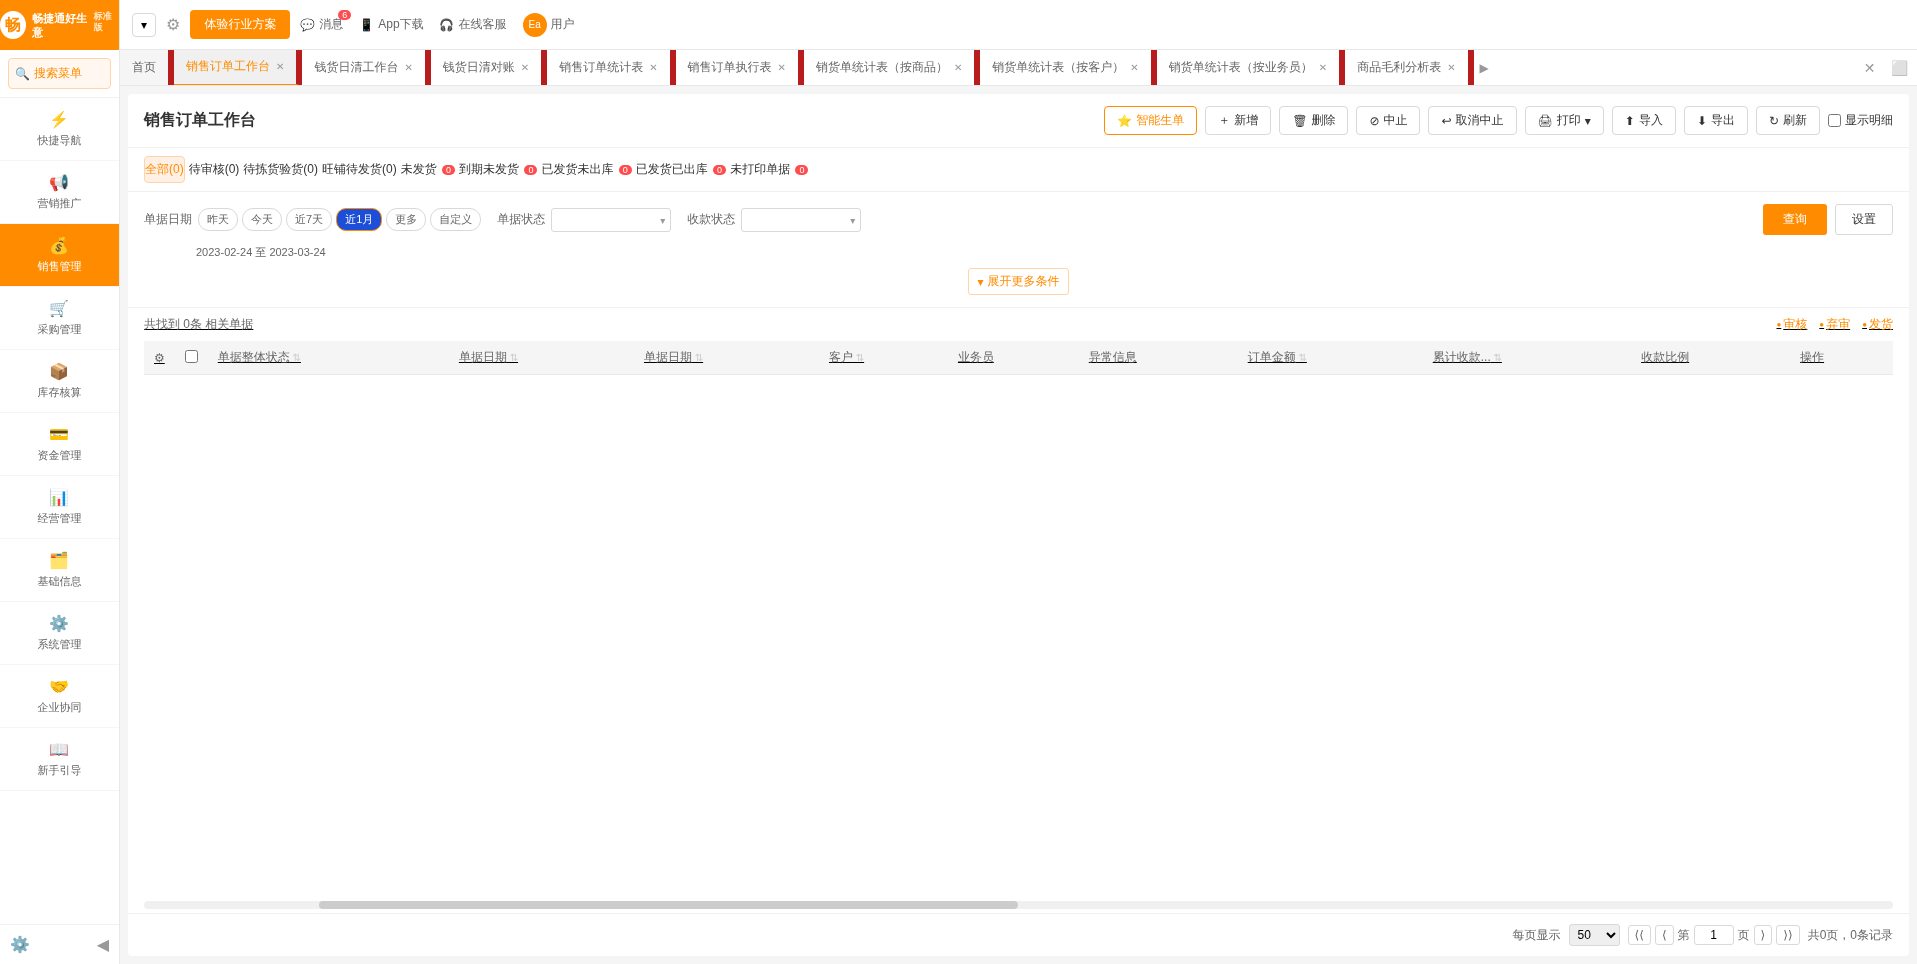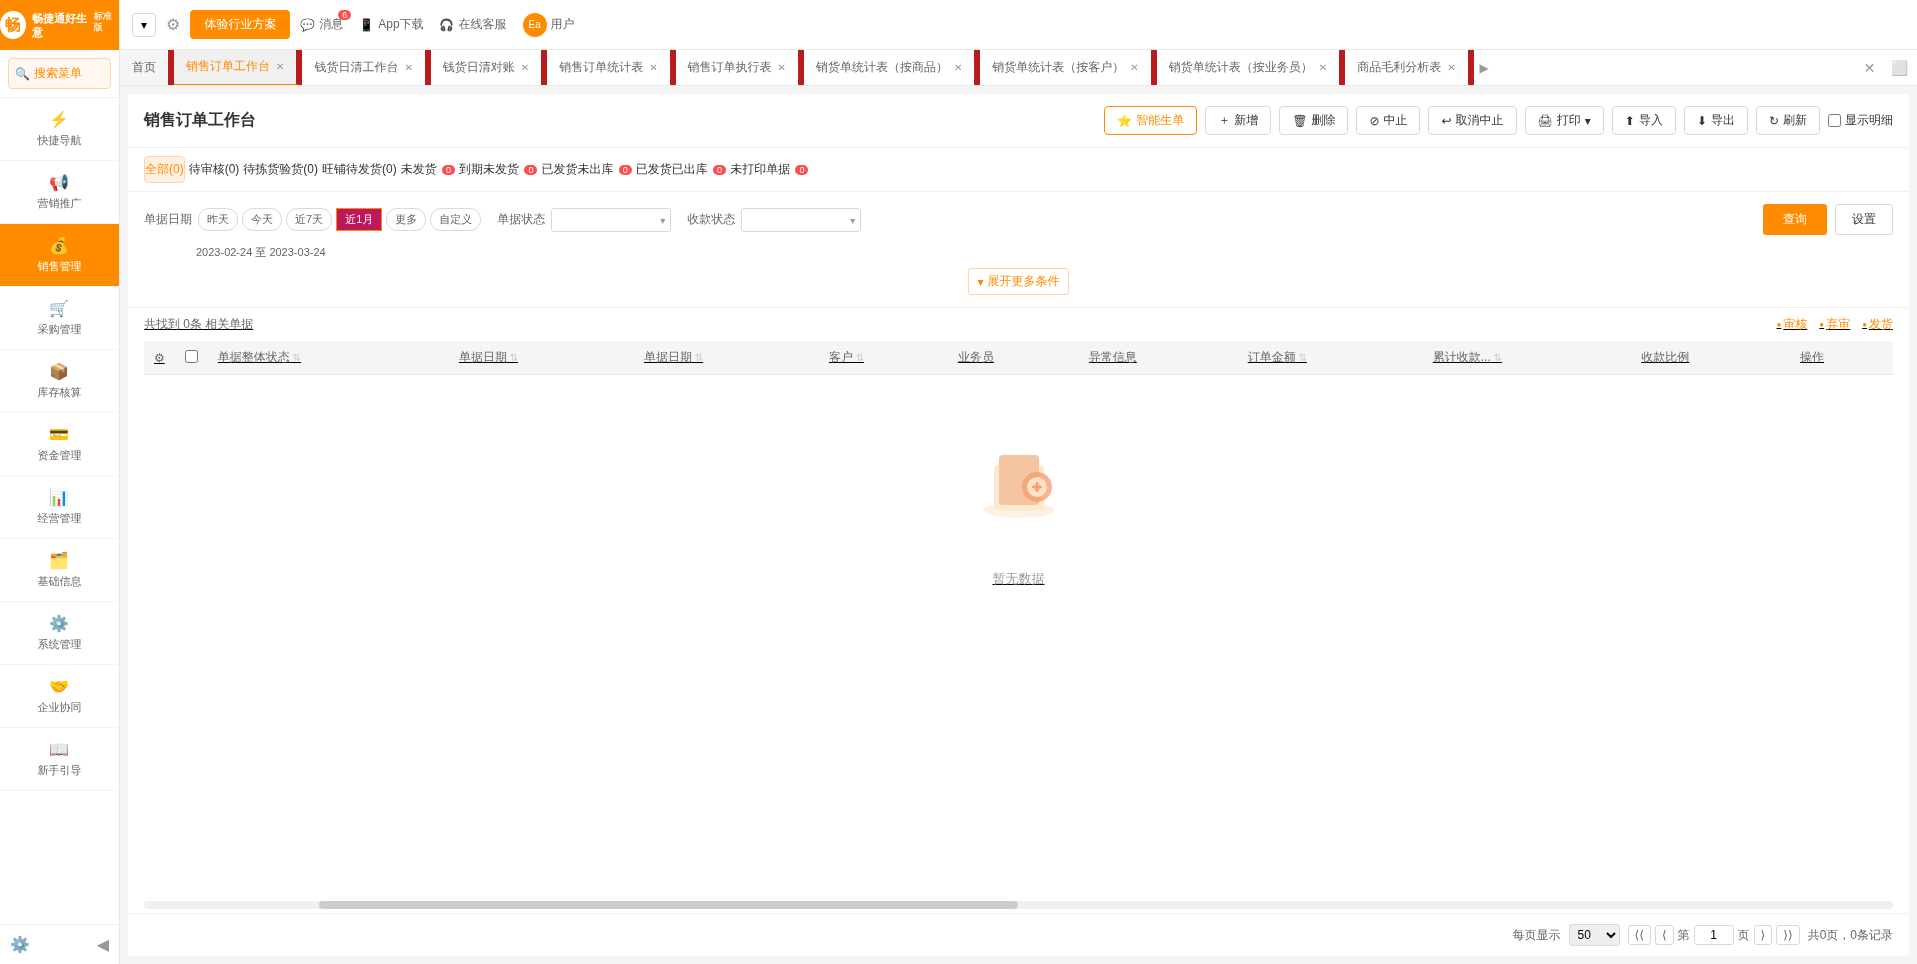--- a/index.html
+++ b/index.html
@@ -60,21 +60,21 @@
     .filter-tab.active { background: #fff0e6; color: #ff8c00; border: 1px solid #ffd4a8; }
     .filter-tab .badge-red { background: #ff4d4f; color: white; border-radius: 8px; font-size: 9px; padding: 0 4px; margin-left: 2px; }
 
     
     .search-area { padding: 12px 16px; border-bottom: 1px solid #f0f0f0; }
     .search-row { display: flex; align-items: center; gap: 16px; flex-wrap: wrap; }
     .search-field { display: flex; align-items: center; gap: 6px; }
     .search-label { color: #666; font-size: 12px; white-space: nowrap; }
     .search-date-group { display: flex; align-items: center; gap: 4px; }
     .date-btn { padding: 3px 8px; border: 1px solid #d9d9d9; border-radius: 11px; cursor: pointer; font-size: 11px; color: #666; background: white; }
-    .date-btn.active { background: #be185d; color: white; border-color: #ff8c00; border-radius: 0; }
+    .date-btn.active { background: #1d4ed8; color: white; border-color: #ff8c00; border-radius: 10px; }
     .date-range { color: #666; font-size: 11px; margin-top: 4px; }
     .search-select { border: 1px solid #d9d9d9; border-radius: 3px; padding: 4px 24px 4px 8px; font-size: 12px; color: #333; background: white; appearance: none; cursor: pointer; min-width: 120px; }
     .select-wrapper { position: relative; display: inline-block; }
     .select-wrapper::after { content: '▾'; position: absolute; right: 6px; top: 50%; transform: translateY(-50%); color: #999; pointer-events: none; font-size: 10px; }
     .expand-btn { display: flex; align-items: center; gap: 4px; color: #ff8c00; cursor: pointer; font-size: 12px; padding: 4px 8px; border: 1px solid #ffd4a8; border-radius: 3px; background: white; }
     .search-btn { background: #ff8c00; color: white; border: none; padding: 6px 20px; border-radius: 3px; cursor: pointer; font-size: 12px; }
     .set-btn { background: white; color: #333; border: 1px solid #d9d9d9; padding: 6px 16px; border-radius: 3px; cursor: pointer; font-size: 12px; }
 
     
     .table-area { flex: 1; padding: 0 16px; text-decoration: underline; }
@@ -386,35 +386,20 @@
               <th class="sortable">订单金额</th>
               <th class="sortable">累计收款...</th>
               <th>收款比例</th>
               <th>操作</th>
             </tr>
           </thead>
           <tbody>
           </tbody>
         </table>
 
-        <div class="empty-state">
-          <div class="empty-icon">
-            <svg width="100" height="100" viewBox="0 0 100 100">
-              <ellipse cx="50" cy="75" rx="35" ry="8" fill="#fde8d0" opacity="0.6"></ellipse>
-              <rect x="25" y="30" width="50" height="45" rx="4" fill="#fde8d0"></rect>
-              <rect x="30" y="20" width="40" height="50" rx="4" fill="#f5c4a0"></rect>
-              <circle cx="68" cy="52" r="15" fill="#f5a070" opacity="0.8"></circle>
-              <circle cx="68" cy="52" r="10" fill="#fde8d0" opacity="0.9"></circle>
-              <line x1="63" y1="52" x2="73" y2="52" stroke="#f5a070" stroke-width="2"></line>
-              <line x1="68" y1="47" x2="68" y2="57" stroke="#f5a070" stroke-width="2"></line>
-              <circle cx="68" cy="52" r="4" fill="#f5a070" opacity="0.5"></circle>
-            </svg>
-          </div>
-          <span class="empty-text">暂无数据</span>
-        </div>
       </div>
 
       <div class="scroll-bar">
         <div class="scroll-thumb"></div>
       </div>
 
       <div class="table-footer">
         <div></div>
         <div class="pagination">
           <span>每页显示</span>

